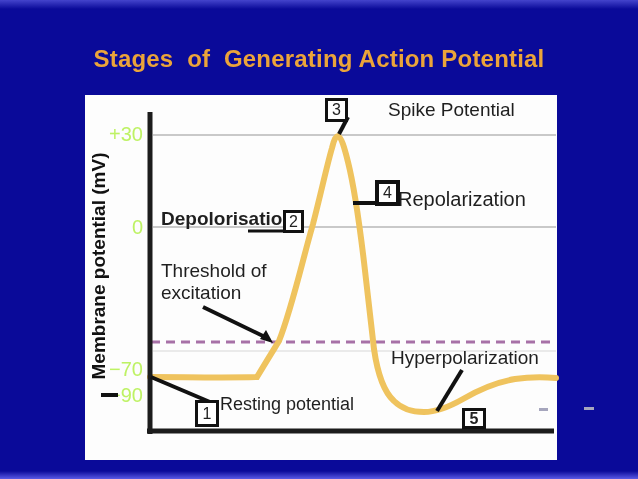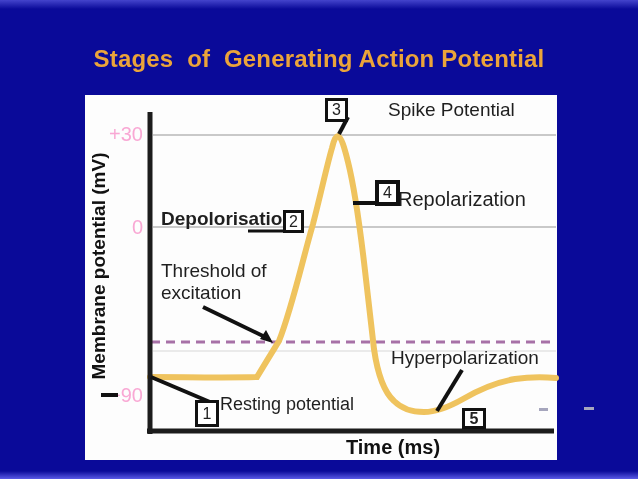--- a/index.html
+++ b/index.html
@@ -7,21 +7,21 @@
          font-family:"Liberation Sans",sans-serif;}
   .strip-top{position:absolute;left:0;top:0;width:638px;height:9px;
          background:linear-gradient(to bottom,#4444cc,#0a0a99);}
   .strip-bottom{position:absolute;left:0;bottom:0;width:638px;height:8px;
          background:linear-gradient(to bottom,#0a0a99,#5a5ae6);}
   .slide-title{position:absolute;left:0;right:0;top:45px;text-align:center;
          font-size:24px;font-weight:bold;color:#eba43a;letter-spacing:.2px;white-space:pre;}
   .panel{position:absolute;left:85px;top:95px;width:472px;height:365px;background:#fdfdfd;}
   svg{position:absolute;left:0;top:0;}
   .lbl{position:absolute;color:#1f1f1f;white-space:nowrap;line-height:1.1;}
-  .ytick{position:absolute;left:83px;width:60px;text-align:right;font-size:20px;color:#f9a8d4;}
+  .ytick{position:absolute;left:83px;width:60px;text-align:right;font-size:20px;color:#bef264;}
   .yaxis-title{position:absolute;left:-61px;top:255px;width:320px;height:22px;text-align:center;
          font-size:19px;font-weight:bold;color:#111;transform:rotate(-90deg);}
   .xaxis-title{position:absolute;left:323px;top:436px;width:140px;text-align:center;
          font-size:20px;font-weight:bold;color:#111;}
   .marker-box{position:absolute;background:#fff;border:3px solid #111;
          display:flex;align-items:center;justify-content:center;
          font-size:16px;color:#222;box-sizing:border-box;}
   .lbl-spike{left:361px;top:100px;font-size:19px;margin-left:27px;}
   .lbl-depol{left:161px;top:209px;font-size:19px;font-weight:bold;}
   .lbl-repol{left:398px;top:188px;font-size:20px;}
@@ -73,24 +73,24 @@
     <line x1="248" y1="231" x2="303" y2="231" stroke="#111" stroke-width="3"></line>
     <line x1="203" y1="307" x2="263" y2="336" stroke="#111" stroke-width="4"></line>
     <polygon points="273,343 260,339 266,330" fill="#111"></polygon>
     <line x1="151" y1="377" x2="217" y2="405" stroke="#111" stroke-width="4"></line>
     <line x1="462" y1="370" x2="437" y2="411" stroke="#111" stroke-width="4"></line>
   </svg>
 
   <div class="yaxis-title">Membrane potential (mV)</div>
   <div class="ytick" style="top:123px">+30</div>
   <div class="ytick" style="top:216px">0</div>
+  <div class="ytick" style="top:358px">−70</div>
   <div class="ytick" style="top:384px">−90</div>
   <div class="tick-90"></div>
 
-  <div class="xaxis-title">Time (ms)</div>
 
   <div class="lbl lbl-spike">Spike Potential</div>
   <div class="lbl lbl-depol">Depolorisation</div>
   <div class="lbl lbl-threshold">
     <span>Threshold of</span><br>
     <span>excitation</span>
   </div>
   <div class="lbl lbl-repol">Repolarization</div>
   <div class="lbl lbl-hyper">Hyperpolarization</div>
   <div class="lbl lbl-resting">Resting potential</div>

